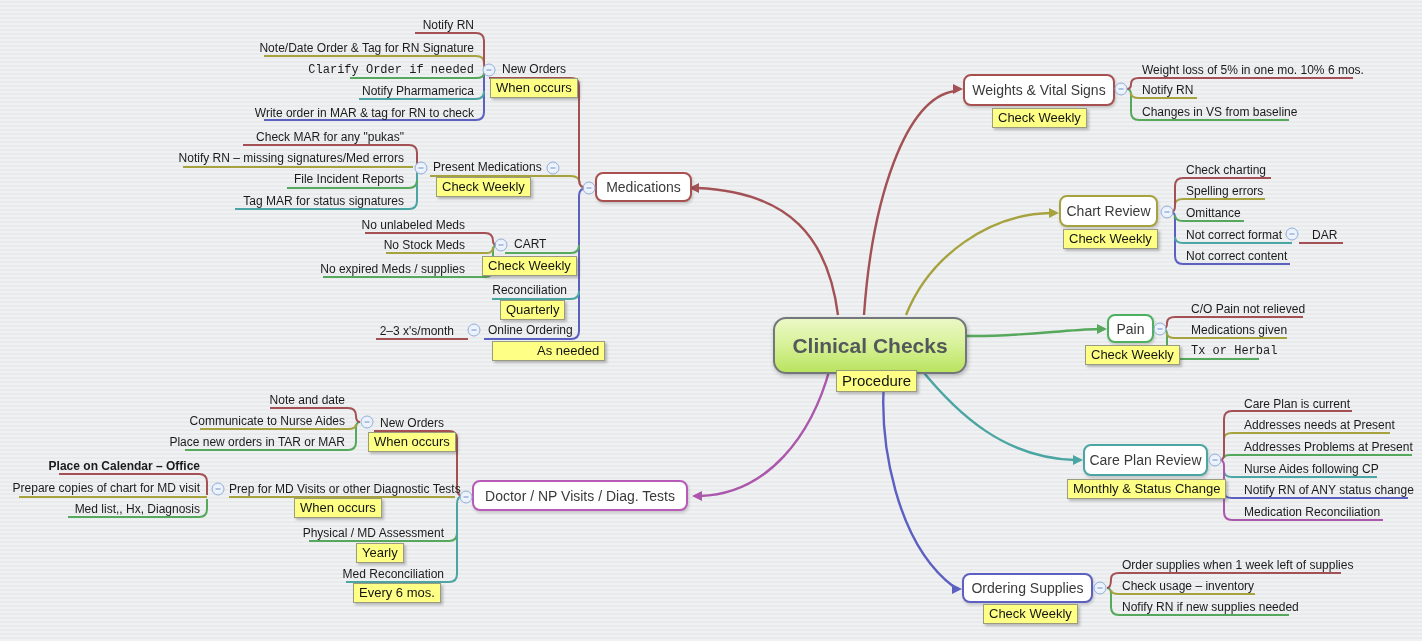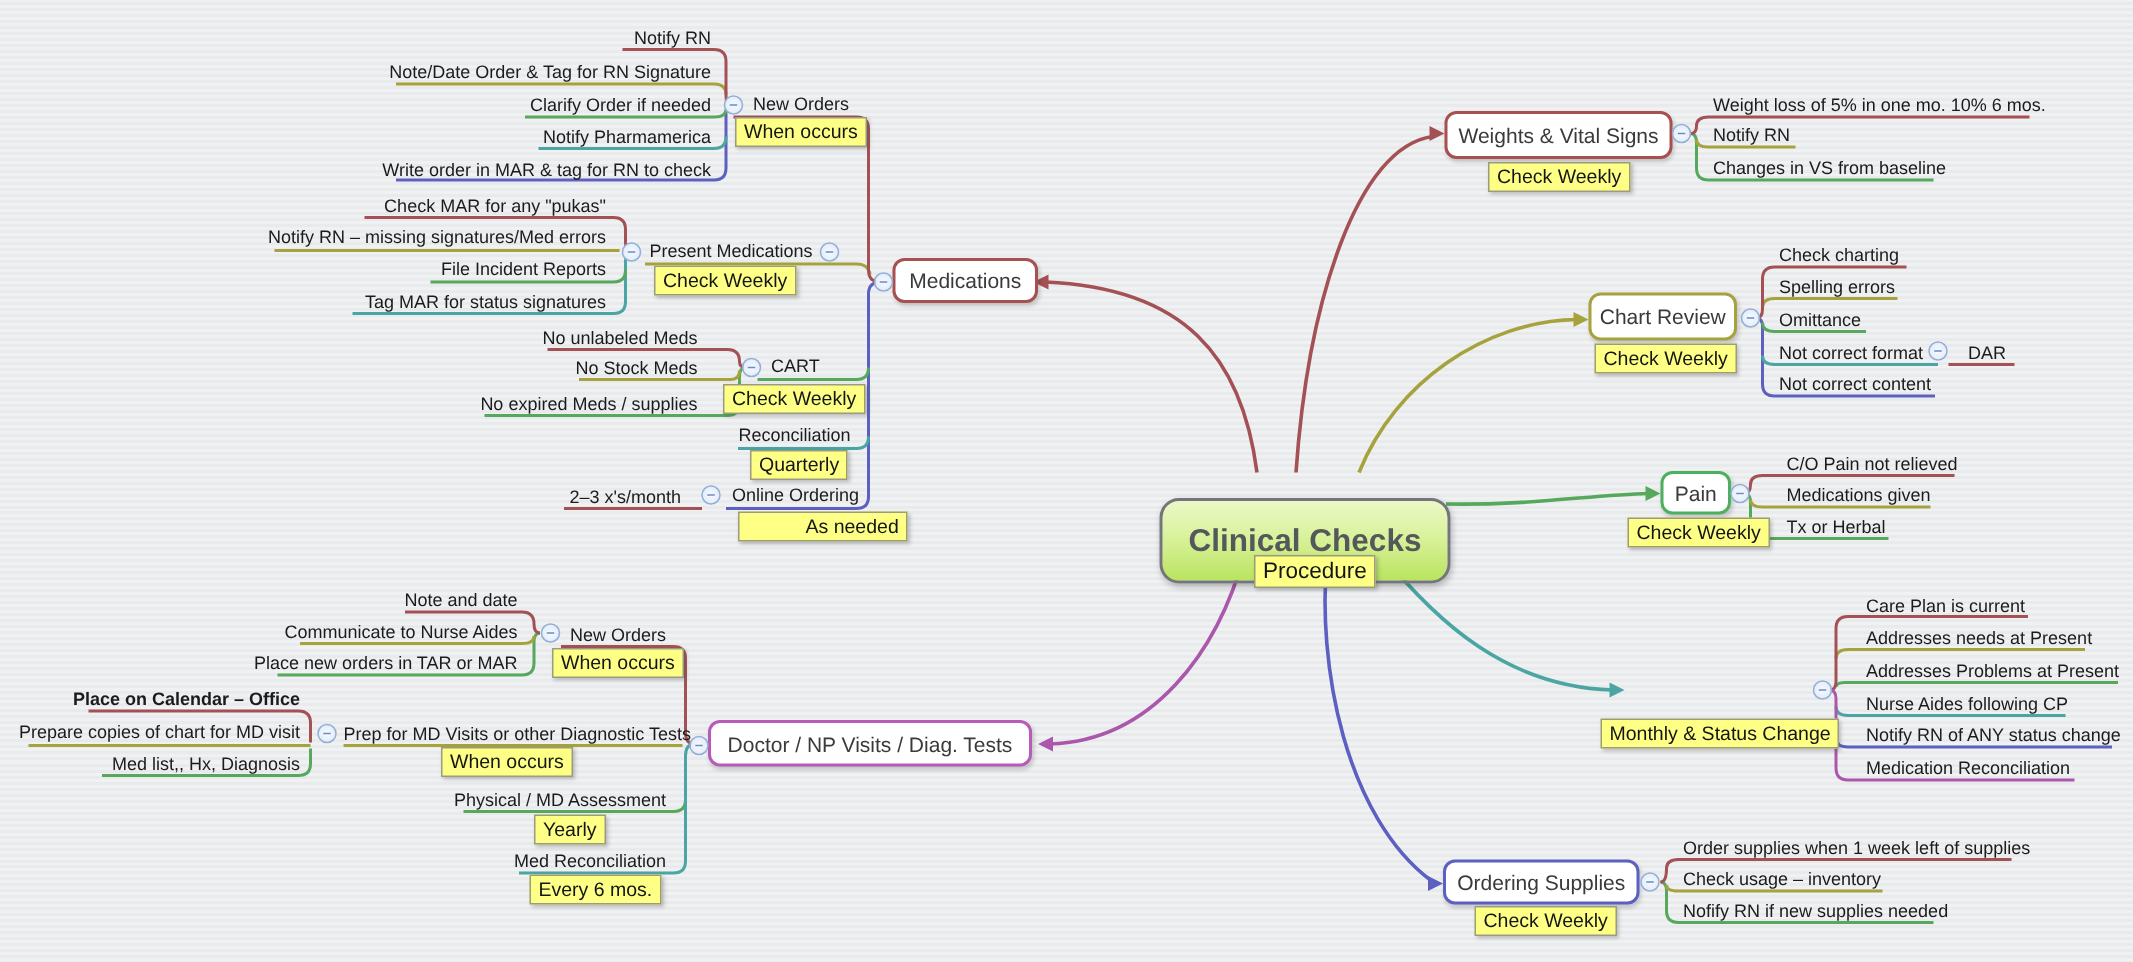--- a/index.html
+++ b/index.html
@@ -130,36 +130,39 @@
     <path d="M270 408 H348 Q356 408 356 416 Q356 422 360 422" stroke="#a35154"></path>
   </g>
 
   <g fill="none" stroke-width="2">
     <path d="M68 517 H199 Q207 517 207 509 V499" stroke="#55a85c"></path>
     <path d="M59 474 H199 Q207 474 207 482 V495" stroke="#a35154"></path>
     <path d="M19 497 H207" stroke="#a6a33f"></path>
   </g>
 </svg>
 
-<div class="central" style="left:773px;top:332px;width:190px;height:53px;text-align:center;">
+<div class="central" style="left:773px;top:317px;width:190px;height:53px;text-align:center;">
   <span>Clinical Checks</span>
 </div>
 <span class="tag big" style="left:836px;top:370px;">Procedure</span>
 
 <div class="node" style="left:595px;top:172px;width:93px;height:26px;border-color:#a8504f;">
   <span>Medications</span>
 </div>
 <div class="node" style="left:963px;top:74px;width:148px;height:28px;border-color:#a8504f;">
   <span>Weights &amp; Vital Signs</span>
 </div>
 <div class="node" style="left:1059px;top:195px;width:95px;height:28px;border-color:#a6a33f;">
   <span>Chart Review</span>
 </div>
 <div class="node" style="left:1107px;top:314px;width:43px;height:25px;border-color:#4db05f;">
   <span>Pain</span>
+</div>
+<div class="node" style="left:1083px;top:444px;width:121px;height:28px;border-color:#4ba5a2;">
+  <span>Care Plan Review</span>
 </div>
 <div class="node" style="left:962px;top:573px;width:127px;height:26px;border-color:#5c60c0;">
   <span>Ordering Supplies</span>
 </div>
 <div class="node" style="left:472px;top:480px;width:212px;height:27px;border-color:#b75ab8;">
   <span>Doctor / NP Visits / Diag. Tests</span>
 </div>
 
 <span class="tag" style="left:490px;top:78px;">When occurs</span>
 <span class="tag" style="left:436px;top:177px;">Check Weekly</span>
@@ -177,21 +180,21 @@
 <span class="tag" style="left:353px;top:583px;">Every 6 mos.</span>
 
 <span class="leaf" style="left:502px;top:63px;">New Orders</span>
 <span class="leaf" style="left:433px;top:161px;">Present Medications</span>
 <span class="leaf" style="left:514px;top:238px;">CART</span>
 <span class="leaf" style="right:855px;top:284px;">Reconciliation</span>
 <span class="leaf" style="left:488px;top:324px;">Online Ordering</span>
 
 <span class="leaf" style="right:948px;top:19px;">Notify RN</span>
 <span class="leaf" style="right:948px;top:42px;">Note/Date Order &amp; Tag for RN Signature</span>
-<span class="leaf" style="right:948px;top:64px;">Clarify Order if needed</span>
+<span class="leaf" style="right:948px;top:64px;font-family:Liberation Mono, monospace;">Clarify Order if needed</span>
 <span class="leaf" style="right:948px;top:85px;">Notify Pharmamerica</span>
 <span class="leaf" style="right:948px;top:107px;">Write order in MAR &amp; tag for RN to check</span>
 
 <span class="leaf" style="right:1018px;top:131px;">Check MAR for any "pukas"</span>
 <span class="leaf" style="right:1018px;top:152px;">Notify RN – missing signatures/Med errors</span>
 <span class="leaf" style="right:1018px;top:173px;margin-left:40px;">File Incident Reports</span>
 <span class="leaf" style="right:1018px;top:195px;">Tag MAR for status signatures</span>
 
 <span class="leaf" style="right:957px;top:219px;">No unlabeled Meds</span>
 <span class="leaf" style="right:957px;top:239px;">No Stock Meds</span>
@@ -205,21 +208,21 @@
 
 <span class="leaf" style="left:1186px;top:164px;">Check charting</span>
 <span class="leaf" style="left:1186px;top:185px;">Spelling errors</span>
 <span class="leaf" style="left:1186px;top:207px;">Omittance</span>
 <span class="leaf" style="left:1186px;top:229px;">Not correct format</span>
 <span class="leaf" style="left:1312px;top:229px;">DAR</span>
 <span class="leaf" style="left:1186px;top:250px;">Not correct content</span>
 
 <span class="leaf" style="left:1191px;top:303px;">C/O Pain not relieved</span>
 <span class="leaf" style="left:1191px;top:324px;">Medications given</span>
-<span class="leaf" style="left:1191px;top:345px;">Tx or Herbal</span>
+<span class="leaf" style="left:1191px;top:345px;font-family:Liberation Mono, monospace;">Tx or Herbal</span>
 
 <span class="leaf" style="left:1244px;top:398px;">Care Plan is current</span>
 <span class="leaf" style="left:1244px;top:419px;">Addresses needs at Present</span>
 <span class="leaf" style="left:1244px;top:441px;">Addresses Problems at Present</span>
 <span class="leaf" style="left:1244px;top:463px;">Nurse Aides following CP</span>
 <span class="leaf" style="left:1244px;top:484px;">Notify RN of ANY status change</span>
 <span class="leaf" style="left:1244px;top:506px;">Medication Reconciliation</span>
 
 <span class="leaf" style="left:1122px;top:559px;">Order supplies when 1 week left of supplies</span>
 <span class="leaf" style="left:1122px;top:580px;">Check usage – inventory</span>

